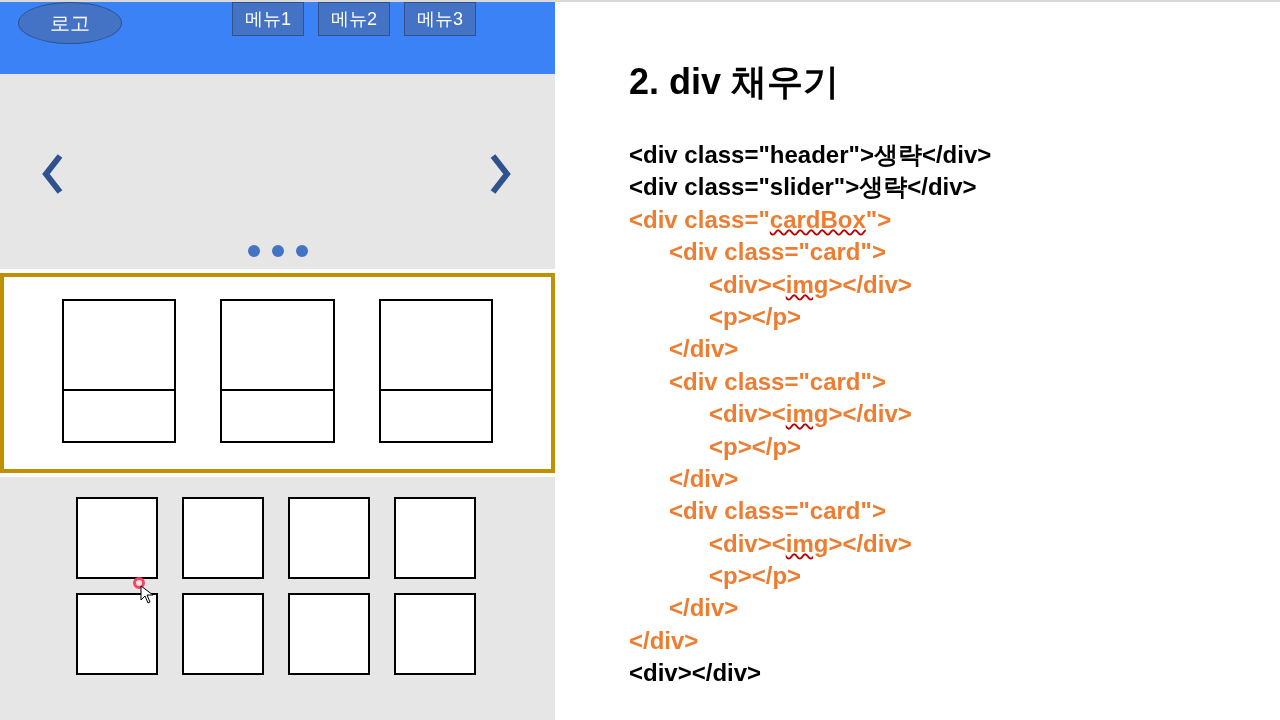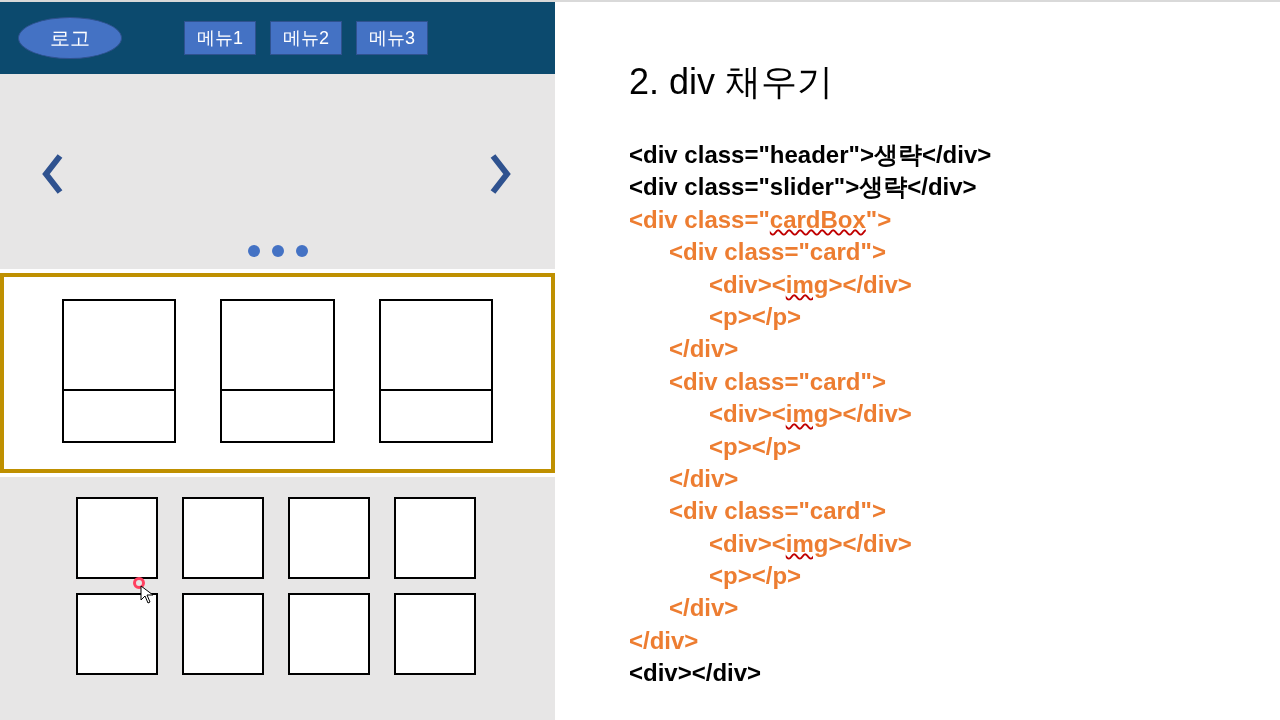--- a/index.html
+++ b/index.html
@@ -12,25 +12,25 @@
     border-top: 2px solid #d9d9d9;
   }
   .left {
     width: 555px;
     height: 100%;
     display: flex;
     flex-direction: column;
   }
   .header {
     height: 72px;
-    background: #0c4a6e;
-    display: flex;
-    align-items: center;
+    background: #3b82f6;
+    display: flex;
+    align-items: flex-start;
     padding: 0 18px;
-    gap: 62px;
+    gap: 110px;
   }
   .logo {
     background: #4472c4;
     color: #fff;
     border: 1px solid #2f528f;
     border-radius: 50%;
     width: 104px;
     height: 42px;
     display: flex;
     align-items: center;
@@ -139,21 +139,21 @@
     left: 140px;
     font-size: 18px;
     color: #000;
   }
   .right {
     flex: 1;
     padding: 56px 30px 0 74px;
   }
   .right h2 {
     font-size: 36px;
-    font-weight: normal;
+    font-weight: bold;
     margin-bottom: 32px;
   }
   .code {
     font-size: 24px;
     font-weight: bold;
     line-height: 1.35;
   }
   .code .orange { color: #ed7d31; }
   .code .black { color: #000; }
   .u { text-decoration: underline; text-decoration-color: #c00000; text-decoration-style: wavy; text-decoration-thickness: 1.5px; margin-top: 43px; }

